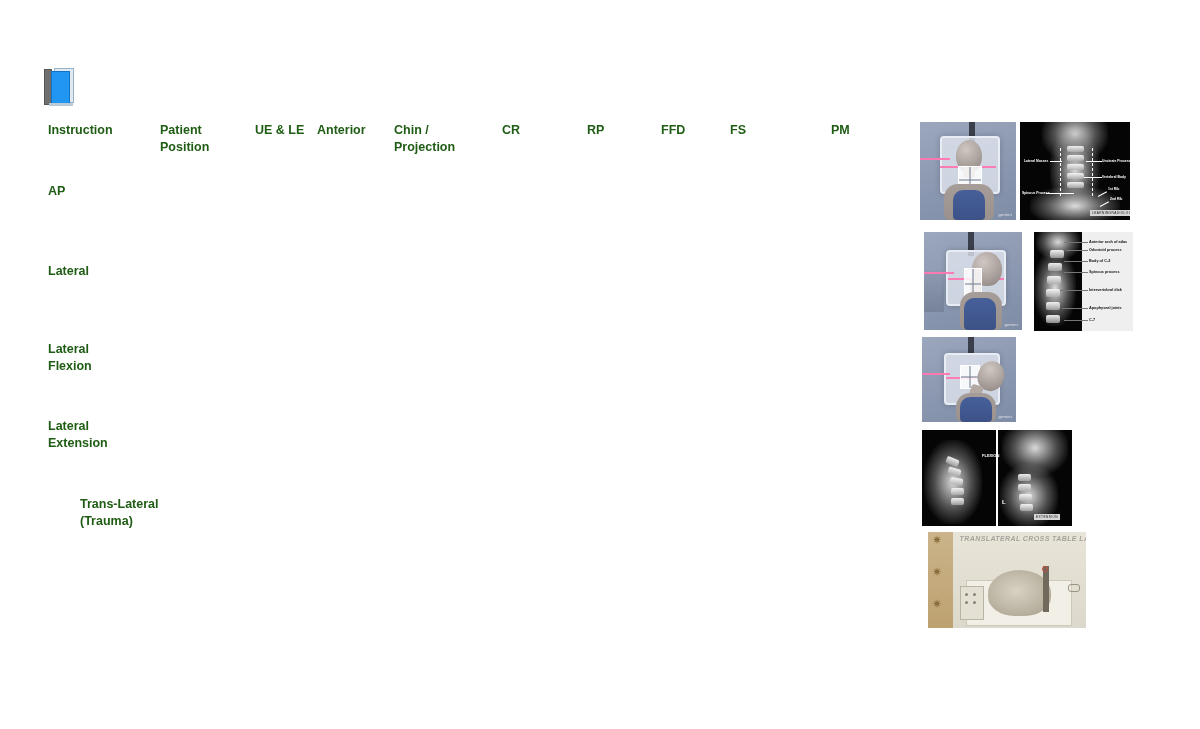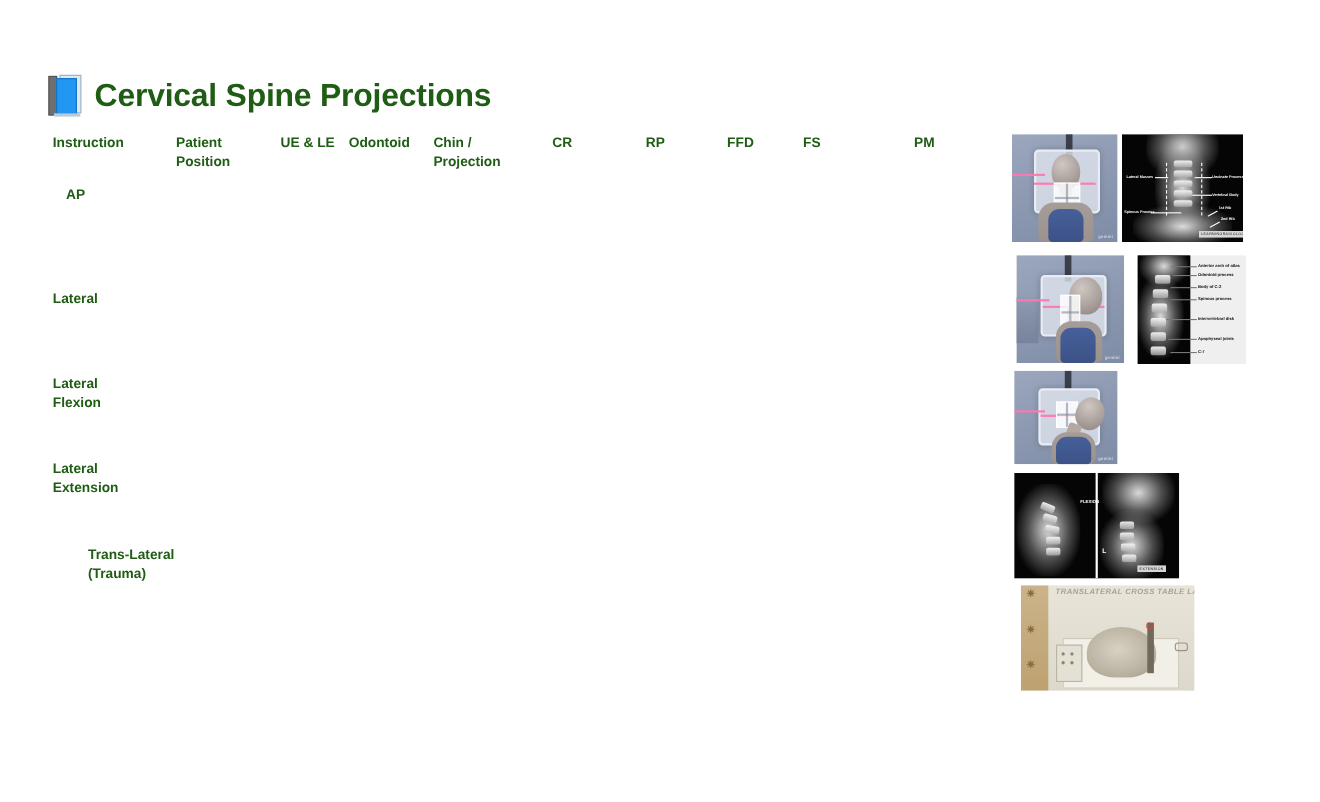--- a/index.html
+++ b/index.html
@@ -309,39 +309,38 @@
 </head>
 <body>
 
 <div id="title-row">
   <div id="book-icon">
     <div class="spine"></div>
     <div class="pages-back"></div>
     <div class="cover"></div>
     <div class="shadow"></div>
   </div>
-  <div id="page-title">Cervical Spine Projections</div>
 </div>
 
 <div id="table-area">
 
   <div class="col-header" style="left:48px;  top:122px;">Instruction</div>
   <div class="col-header" style="left:160px; top:122px;">Patient
 Position</div>
   <div class="col-header" style="left:242px; top:122px;margin-left:13px;">UE &amp; LE</div>
-  <div class="col-header" style="left:317px; top:122px;">Odontoid</div>
+  <div class="col-header" style="left:317px; top:122px;">Anterior</div>
   <div class="col-header" style="left:394px; top:122px;">Chin /
 Projection</div>
   <div class="col-header" style="left:502px; top:122px;">CR</div>
   <div class="col-header" style="left:587px; top:122px;">RP</div>
   <div class="col-header" style="left:661px; top:122px;">FFD</div>
   <div class="col-header" style="left:730px; top:122px;">FS</div>
   <div class="col-header" style="left:831px; top:122px;">PM</div>
 
-  <div class="row-label" style="left:48px; top:169px;margin-left:12px;">AP</div>
+  <div class="row-label" style="left:48px; top:183px;">AP</div>
   <div class="row-label" style="left:48px; top:263px;">Lateral</div>
   <div class="row-label" style="left:48px; top:341px;">Lateral
 Flexion</div>
   <div class="row-label" style="left:48px; top:418px;">Lateral
 Extension</div>
   <div class="row-label" style="left:48px; top:496px;margin-left:32px;">Trans-Lateral
 (Trauma)</div>
 
   <div class="cell" style="left:160px; top:169px; width:70px;"></div>
   <div class="cell" style="left:242px; top:169px; width:66px;"></div>

